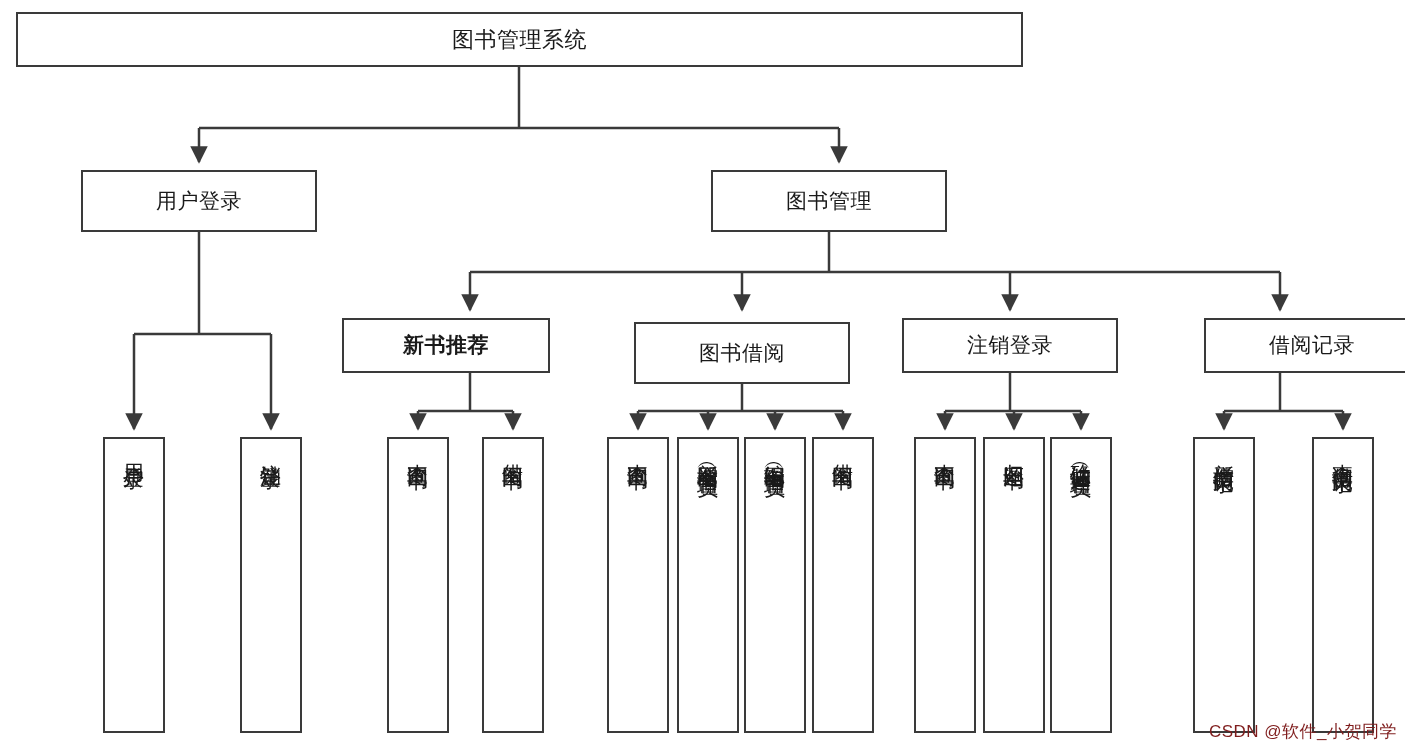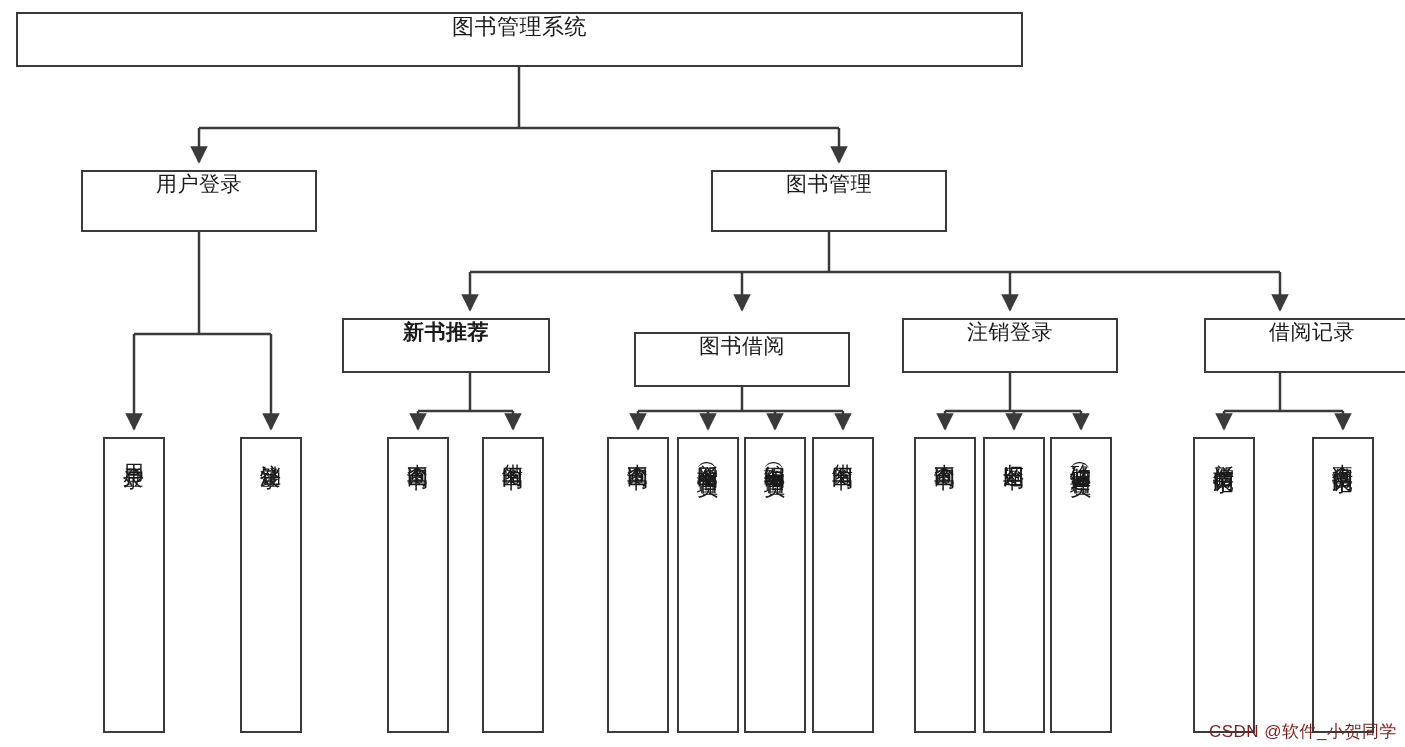--- a/index.html
+++ b/index.html
@@ -24,21 +24,21 @@
     width: 1405px;
     height: 747px;
     pointer-events: none;
   }
   .node {
     position: absolute;
     box-sizing: border-box;
     background: #ffffff;
     border: 2px solid #3a3a3a;
     display: flex;
-    align-items: flex-start;
+    align-items: center;
     justify-content: center;
     color: #1a1a1a;
   }
   .node-label {
     display: block;
     text-align: center;
     line-height: 1.18;
     letter-spacing: 0.5px;
   }
   .h-node .node-label {
@@ -131,21 +131,21 @@
   <div class="node h-node" style="left:81px; top:170px; width:236px; height:62px;">
     <span class="node-label">用户登录</span>
   </div>
   <div class="node h-node" style="left:711px; top:170px; width:236px; height:62px;">
     <span class="node-label">图书管理</span>
   </div>
 
   <div class="node h-node" style="left:342px; top:318px; width:208px; height:55px;font-weight:bold;">
     <span class="node-label">新书推荐</span>
   </div>
-  <div class="node h-node" style="left:634px; top:332px; width:216px; height:55px;">
+  <div class="node h-node" style="left:634px; top:322px; width:216px; height:62px;">
     <span class="node-label">图书借阅</span>
   </div>
   <div class="node h-node" style="left:902px; top:318px; width:216px; height:55px;">
     <span class="node-label">注销登录</span>
   </div>
   <div class="node h-node" style="left:1204px; top:318px; width:216px; height:55px;">
     <span class="node-label">借阅记录</span>
   </div>
 
   <div class="node v-node" style="left:103px; top:437px; width:62px; height:296px;">

